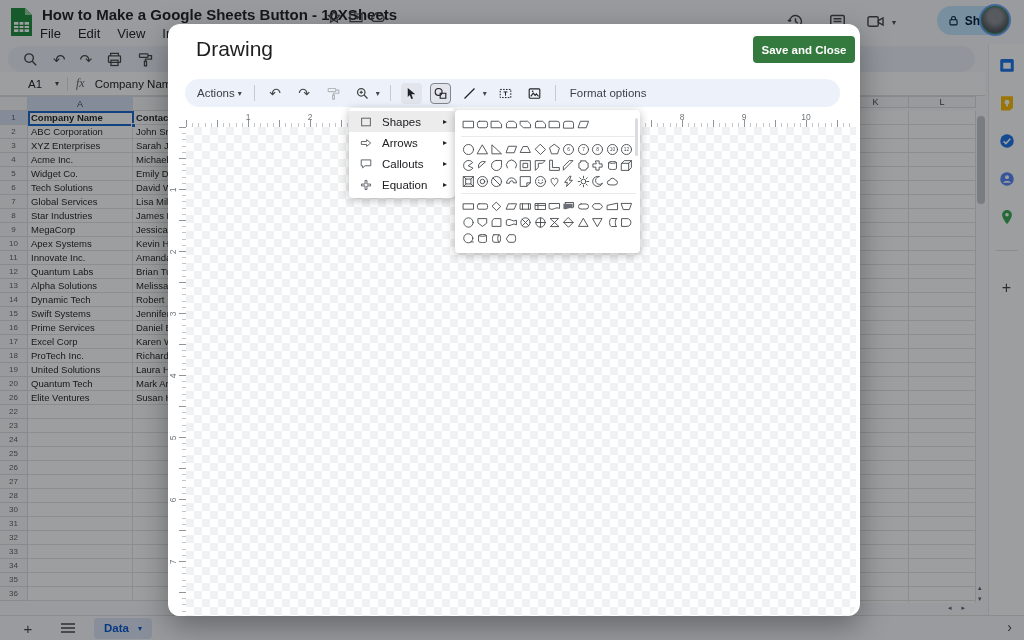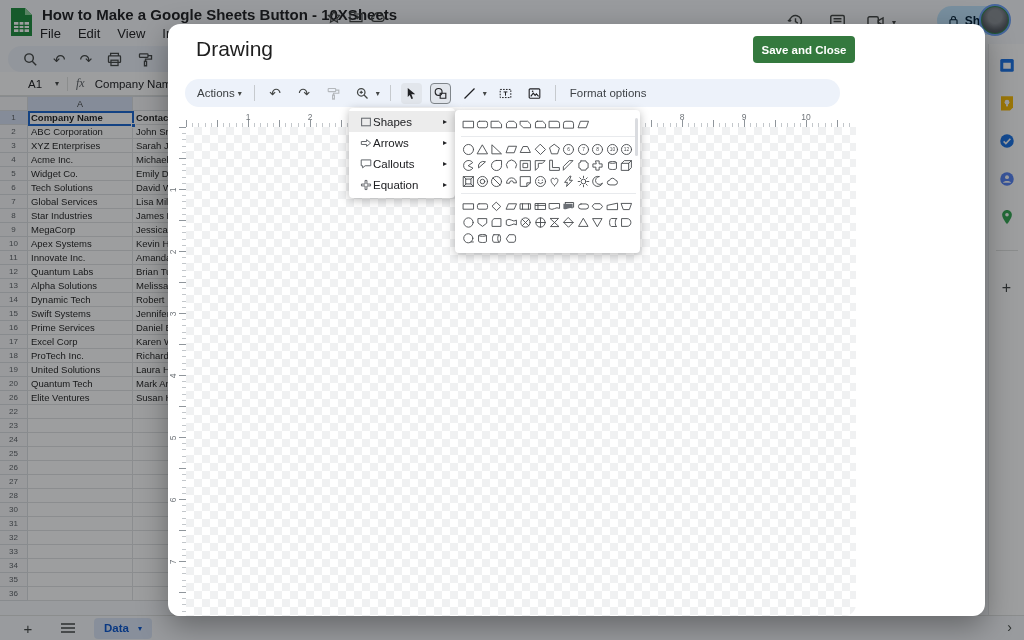--- a/index.html
+++ b/index.html
@@ -81,21 +81,21 @@
   #side-panel{left:988px;top:44px;width:36px;height:571px;background:#ffffff;border-left:1px solid #e8eaed;
     display:flex;flex-direction:column;align-items:center;padding-top:12px;gap:20px;}
   .sp-ic{width:18px;height:18px;}
   #sp-divider{width:22px;height:1px;background:#e1e3e1;margin-top:4px;}
   #sp-plus{font-size:16px;color:#444746;margin-top:8px;}
 
   
   #scrim{position:absolute;inset:0;background:rgba(10,12,14,0.40);z-index:5;}
 
   
-  #dialog{left:168px;top:24px;width:817px;height:592px;background:#fff;border-radius:12px;z-index:6;
+  #dialog{left:168px;top:24px;width:692px;height:592px;background:#fff;border-radius:12px;z-index:6;
     box-shadow:0 10px 30px rgba(0,0,0,0.35);overflow:hidden;}
   #dlg-title{left:28px;top:13px;font-size:21px;color:#1f1f1f;}
   #save-btn{left:569px;top:12px;width:102px;height:27px;background:#34793e;color:#fff;border-radius:4px;
     display:flex;align-items:center;justify-content:center;font-size:11.5px;font-weight:700;margin-left:16px;}
   #dlg-toolbar{left:17px;top:55px;width:655px;height:28px;background:#edf2fa;border-radius:14px;
     display:flex;align-items:center;gap:8px;padding:0 12px;}
   #actions-btn{display:flex;align-items:center;font-size:11.5px;color:#3c4043;margin-right:2px;}
   .dtb-div{width:1px;height:16px;background:#c6cace;margin:0 2px;}
   .dtb-btn{width:21px;height:21px;display:flex;align-items:center;justify-content:center;
     color:#444746;border-radius:4px;font-size:14px;}
@@ -124,21 +124,21 @@
       linear-gradient(45deg,#f0f1f2 25%,transparent 25%,transparent 75%,#f0f1f2 75%),
       linear-gradient(45deg,#f0f1f2 25%,transparent 25%,transparent 75%,#f0f1f2 75%);
     background-size:16px 16px;background-position:0 0,8px 8px;border-radius:0 0 12px 0;}
 
   
   #shapes-menu{left:349px;top:108px;width:106px;background:#fff;border-radius:4px;z-index:9;
     box-shadow:0 2px 10px rgba(0,0,0,0.28);padding:3px 0;}
   .sm-item{height:21px;display:flex;align-items:center;padding:0 8px 0 10px;}
   .sm-item.active{background:#ececec;}
   .sm-ic{width:14px;height:14px;color:#5f6368;display:flex;}
-  .sm-label{font-size:11.5px;color:#202124;margin-left:0;flex:1;}
+  .sm-label{font-size:11.5px;color:#202124;margin-left:9px;flex:1;}
   .sm-arrow{font-size:8px;color:#202124;}
 
   #shape-palette{left:455px;top:110px;width:185px;background:#fff;border-radius:4px;z-index:9;
     box-shadow:0 2px 10px rgba(0,0,0,0.28);padding:5px 4px 6px 6px;}
   .pal-section{padding:1px 0;}
   .pal-section + .pal-section{border-top:1px solid #e8eaed;margin-top:3px;padding-top:4px;}
   .pal-row{display:flex;height:16px;align-items:center;}
   .pal-cell{width:14.4px;height:16px;display:flex;align-items:center;justify-content:center;}
   .pal-cell svg{width:13px;height:13px;}
   #pal-thumb{position:absolute;right:2px;top:8px;width:3px;height:38px;background:#dadce0;border-radius:2px;}

